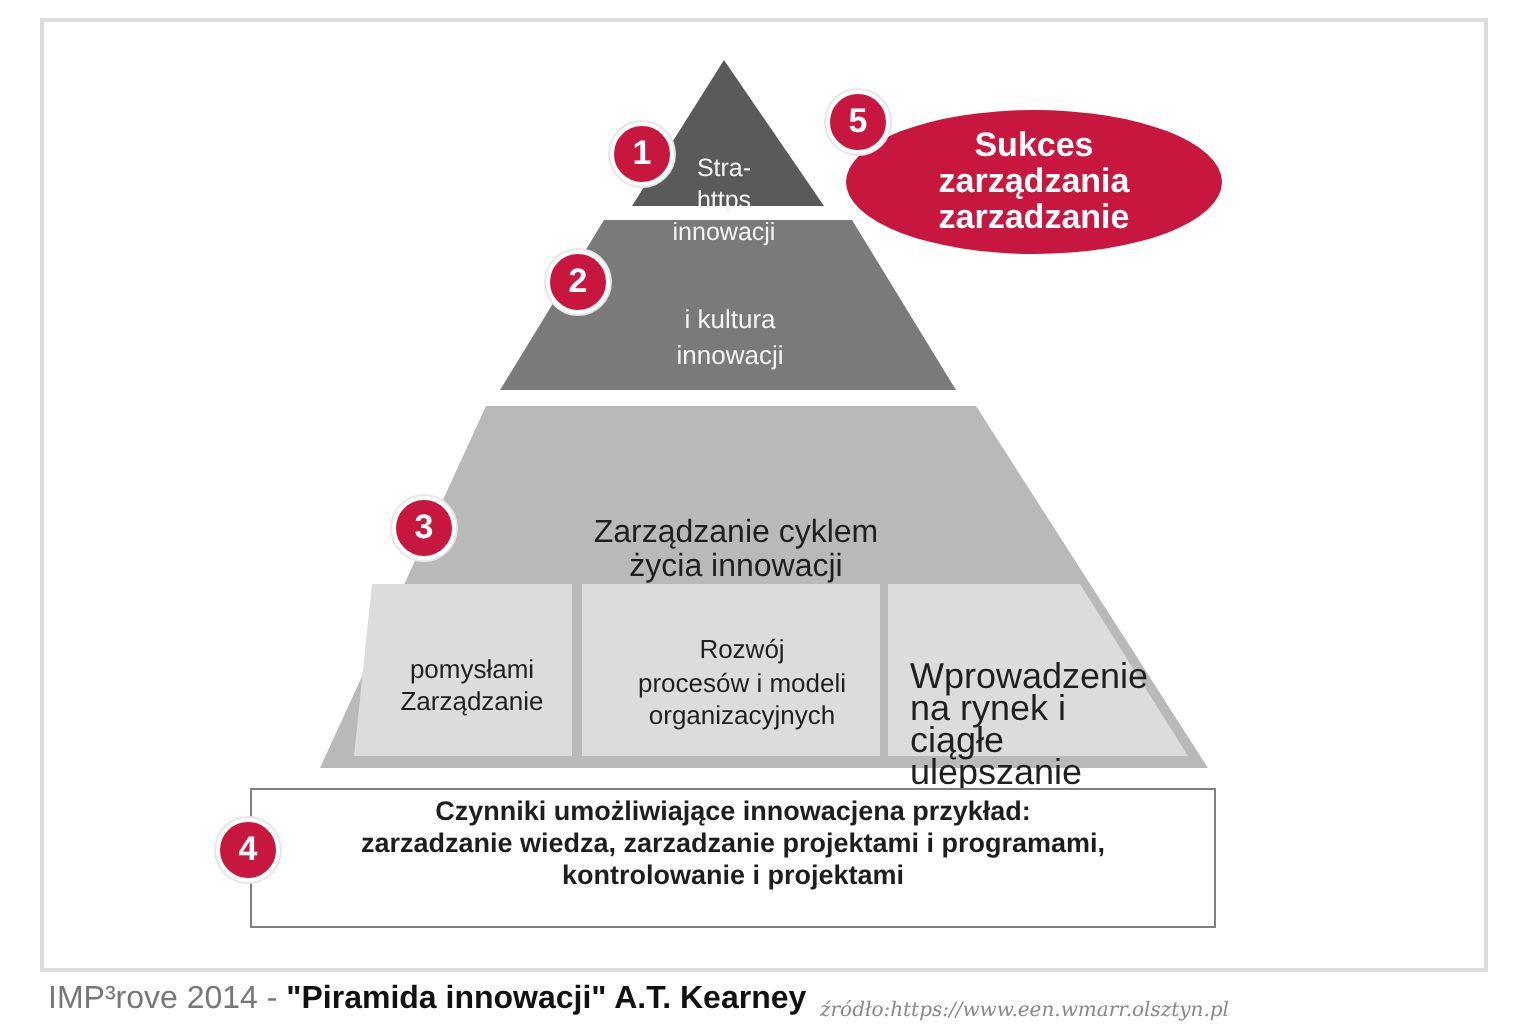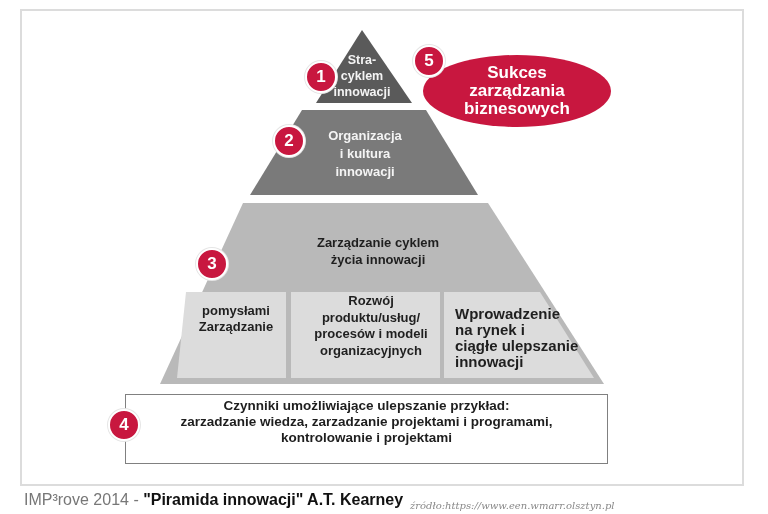--- a/index.html
+++ b/index.html
@@ -1,21 +1,21 @@
 <!DOCTYPE html>
 <html><head>
 <meta charset="utf-8">
 <style>
   html, body { margin:0; padding:0; }
   body { width:768px; height:514px; background:#ffffff; position:relative; overflow:hidden;
          font-family:"Liberation Sans", sans-serif; }
   .frame { position:absolute; left:20px; top:9px; width:724px; height:477px;
            border:2px solid #dcdcdc; background:#fff; box-sizing:border-box; }
   svg.pyr { position:absolute; left:0; top:0; }
-  .txt { position:absolute; text-align:center; font-weight:bold; line-height:17px; }
+  .txt { position:absolute; text-align:center; font-weight:normal; line-height:17px;margin-top:24px; }
   .white { color:#f4f4f4; }
   .dark { color:#1f1f1f; }
   .badge { position:absolute; width:28px; height:28px; border-radius:50%; background:#c8173f;
            color:#fff; font-weight:bold; font-size:17px; text-align:center; line-height:28px;
            border:2px solid #fff; box-shadow:0 0 0 1px #e6e6e6; }
   .ellipse { position:absolute; left:423px; top:55px; width:188px; height:72px; border-radius:50%;
              background:#c8173f; color:#fff; font-weight:bold; font-size:17px; line-height:18px;
              text-align:center; display:flex; align-items:center; justify-content:center; }
   .enablers { position:absolute; left:125px; top:394px; width:483px; height:70px;
               border:1px solid #808080; background:#fff; box-sizing:border-box;
@@ -39,65 +39,63 @@
 
   <polygon points="243,203 488,203 604,384 160,384" fill="#b9b9b9"></polygon>
 
   <polygon points="186,292 286,292 286,378 177,378 " fill="#dcdcdc"></polygon>
   <polygon points="291,292 440,292 440,378 291,378" fill="#dcdcdc"></polygon>
   <polygon points="444,292 540,292 594,378 444,378" fill="#dcdcdc"></polygon>
 </svg>
 
 <div class="txt white" style="left:326px; top:52px; width:72px; font-size:12.5px; line-height:16px;">
   <div>Stra-</div>
-  <div>cyklem</div>
+  <div>https</div>
   <div>innowacji</div>
 </div>
 
 <div class="txt white" style="left:300px; top:127px; width:130px; font-size:13px; line-height:18px;">
-  <div>Organizacja</div>
   <div>i kultura</div>
   <div>innowacji</div>
 </div>
 
-<div class="txt dark" style="left:278px; top:234px; width:200px; font-size:13px; line-height:17px;">
+<div class="txt dark" style="left:268px; top:234px; width:200px; font-size:16px; line-height:17px;">
   <div>Zarządzanie cyklem</div>
   <div>życia innowacji</div>
 </div>
 
 <div class="txt dark" style="left:186px; top:303px; width:100px; font-size:13px; line-height:16px;">
   <div>pomysłami</div>
   <div>Zarządzanie</div>
 </div>
 
 <div class="txt dark" style="left:291px; top:293px; width:160px; font-size:13px; line-height:16.5px;">
   <div>Rozwój</div>
-  <div>produktu/usług/</div>
   <div>procesów i modeli</div>
   <div>organizacyjnych</div>
 </div>
 
-<div class="txt dark" style="left:455px; top:306px; width:130px; font-size:15px; line-height:16px; text-align:left;">
+<div class="txt dark" style="left:455px; top:306px; width:130px; font-size:18px; line-height:16px; text-align:left;">
   <div>Wprowadzenie</div>
   <div>na rynek i</div>
   <div>ciągłe ulepszanie</div>
   <div>innowacji</div>
 </div>
 
 <div class="enablers">
-  <div>Czynniki umożliwiające ulepszanie przykład:</div>
+  <div>Czynniki umożliwiające innowacjena przykład:</div>
   <div>zarzadzanie wiedza, zarzadzanie projektami i programami,</div>
   <div>kontrolowanie i projektami</div>
 </div>
 
 <div class="ellipse">
   <div>
     <div>Sukces</div>
     <div>zarządzania</div>
-    <div>biznesowych</div>
+    <div>zarzadzanie</div>
   </div>
 </div>
 
 <div class="badge" style="left:305px; top:61px;">1</div>
 <div class="badge" style="left:273px; top:125px;">2</div>
 <div class="badge" style="left:196px; top:248px;">3</div>
 <div class="badge" style="left:108px; top:409px;">4</div>
 <div class="badge" style="left:413px; top:45px;">5</div>
 
 <div class="caption">

